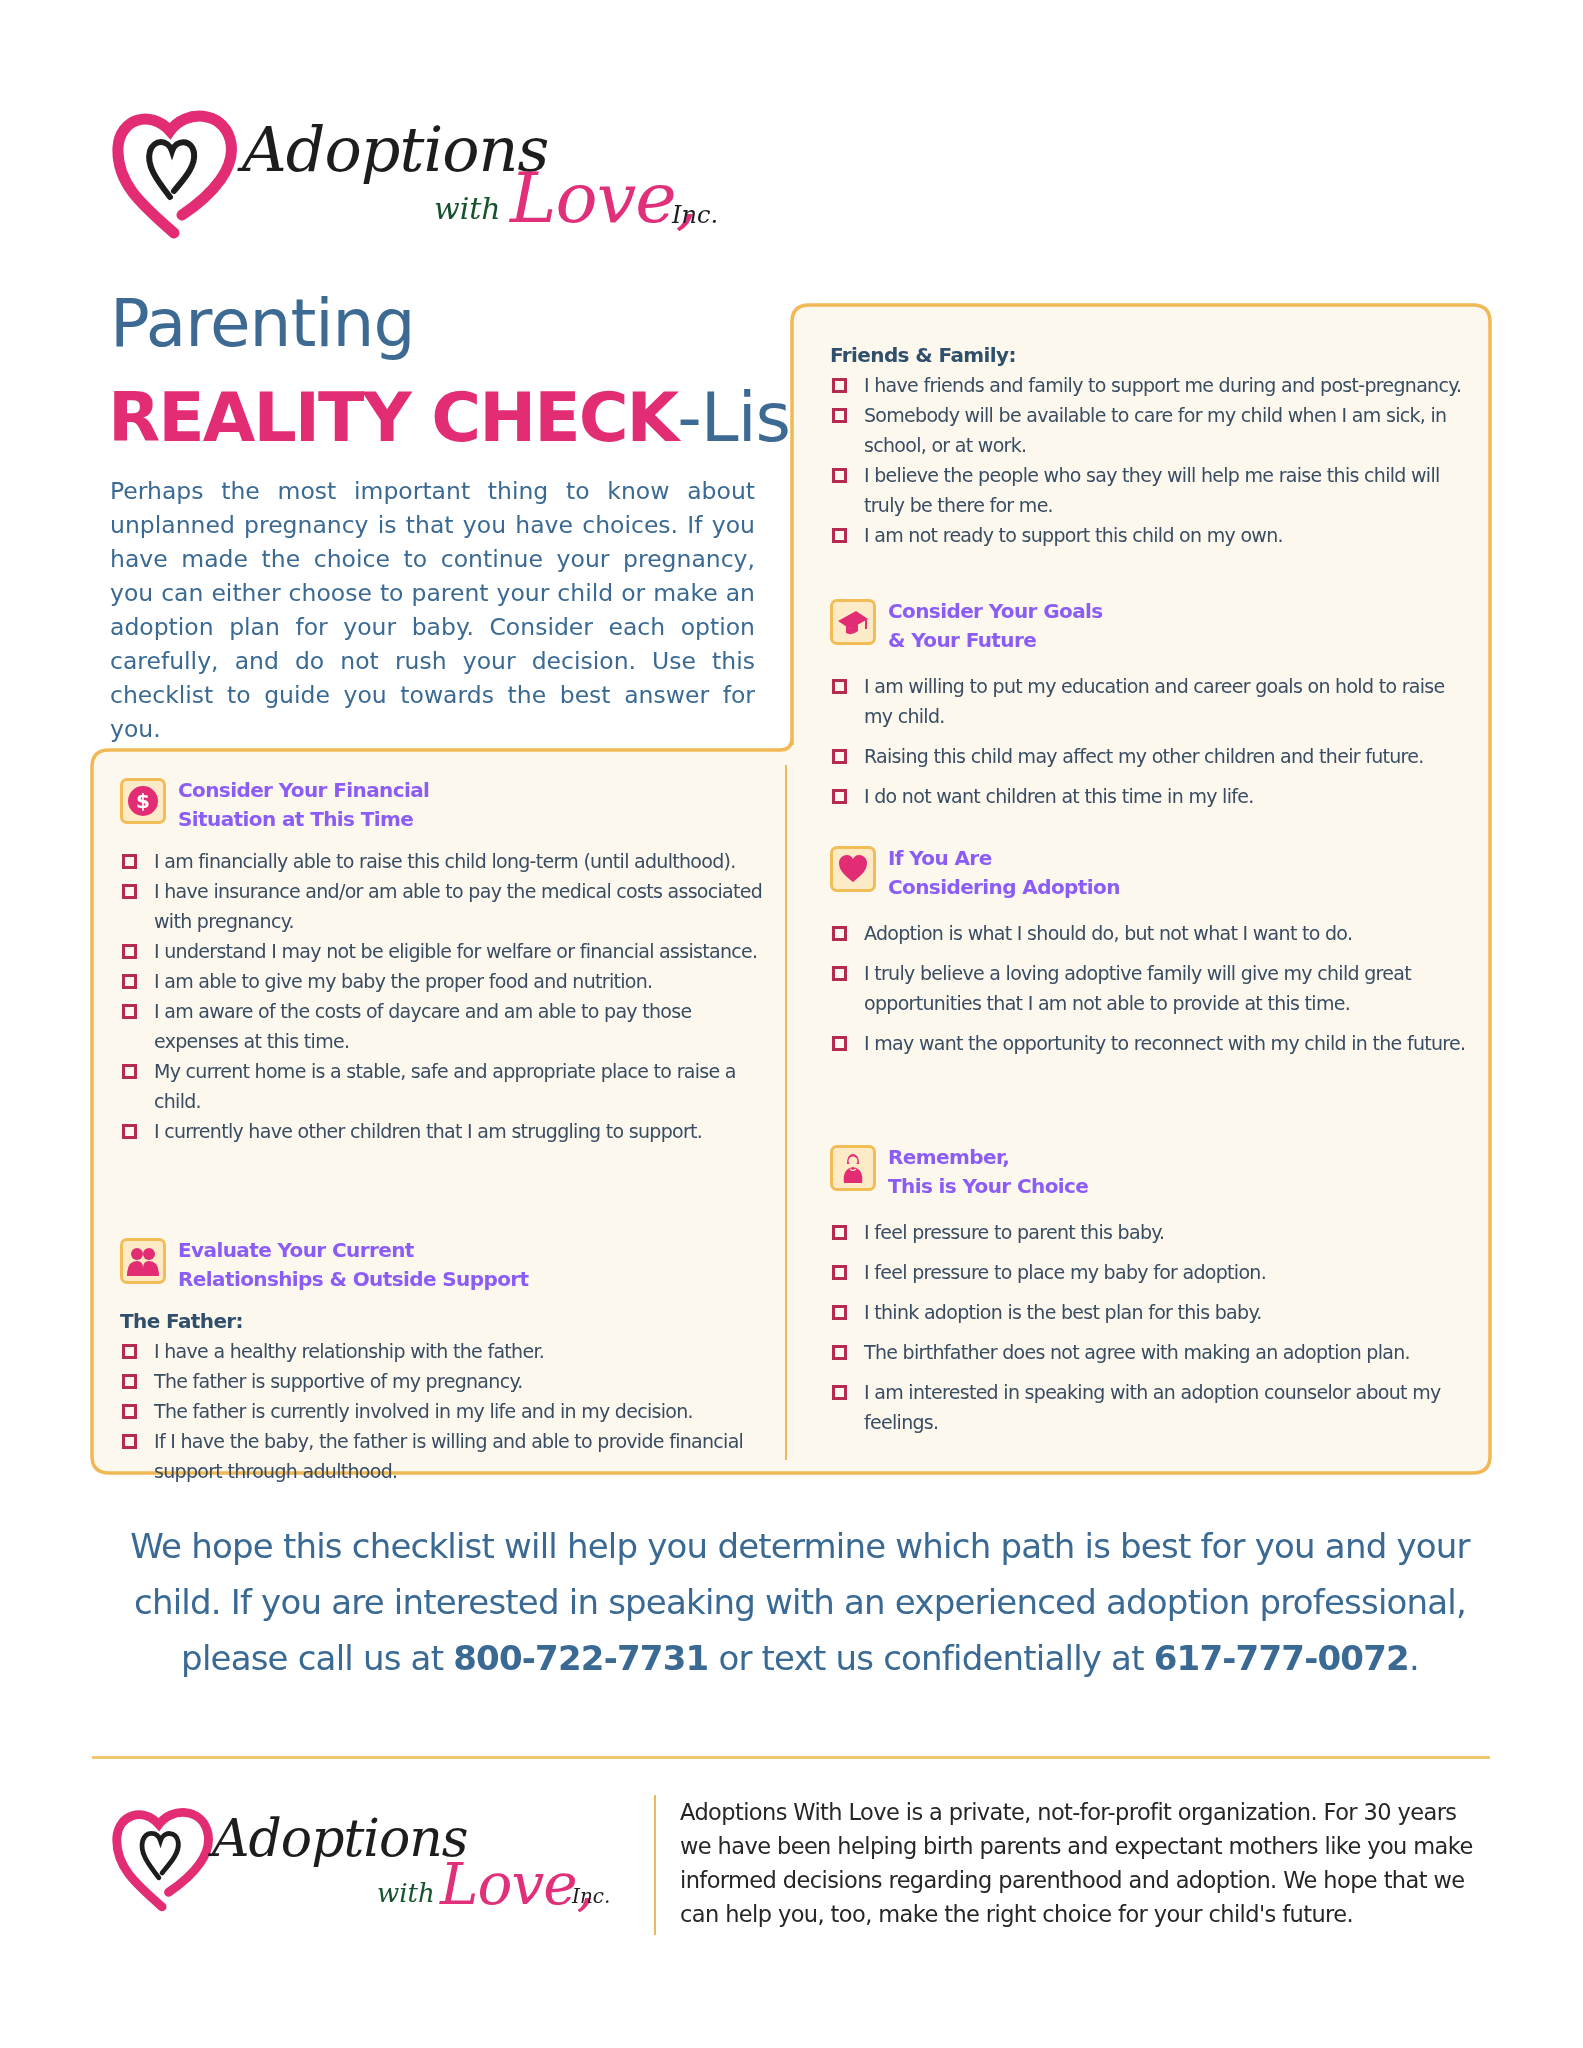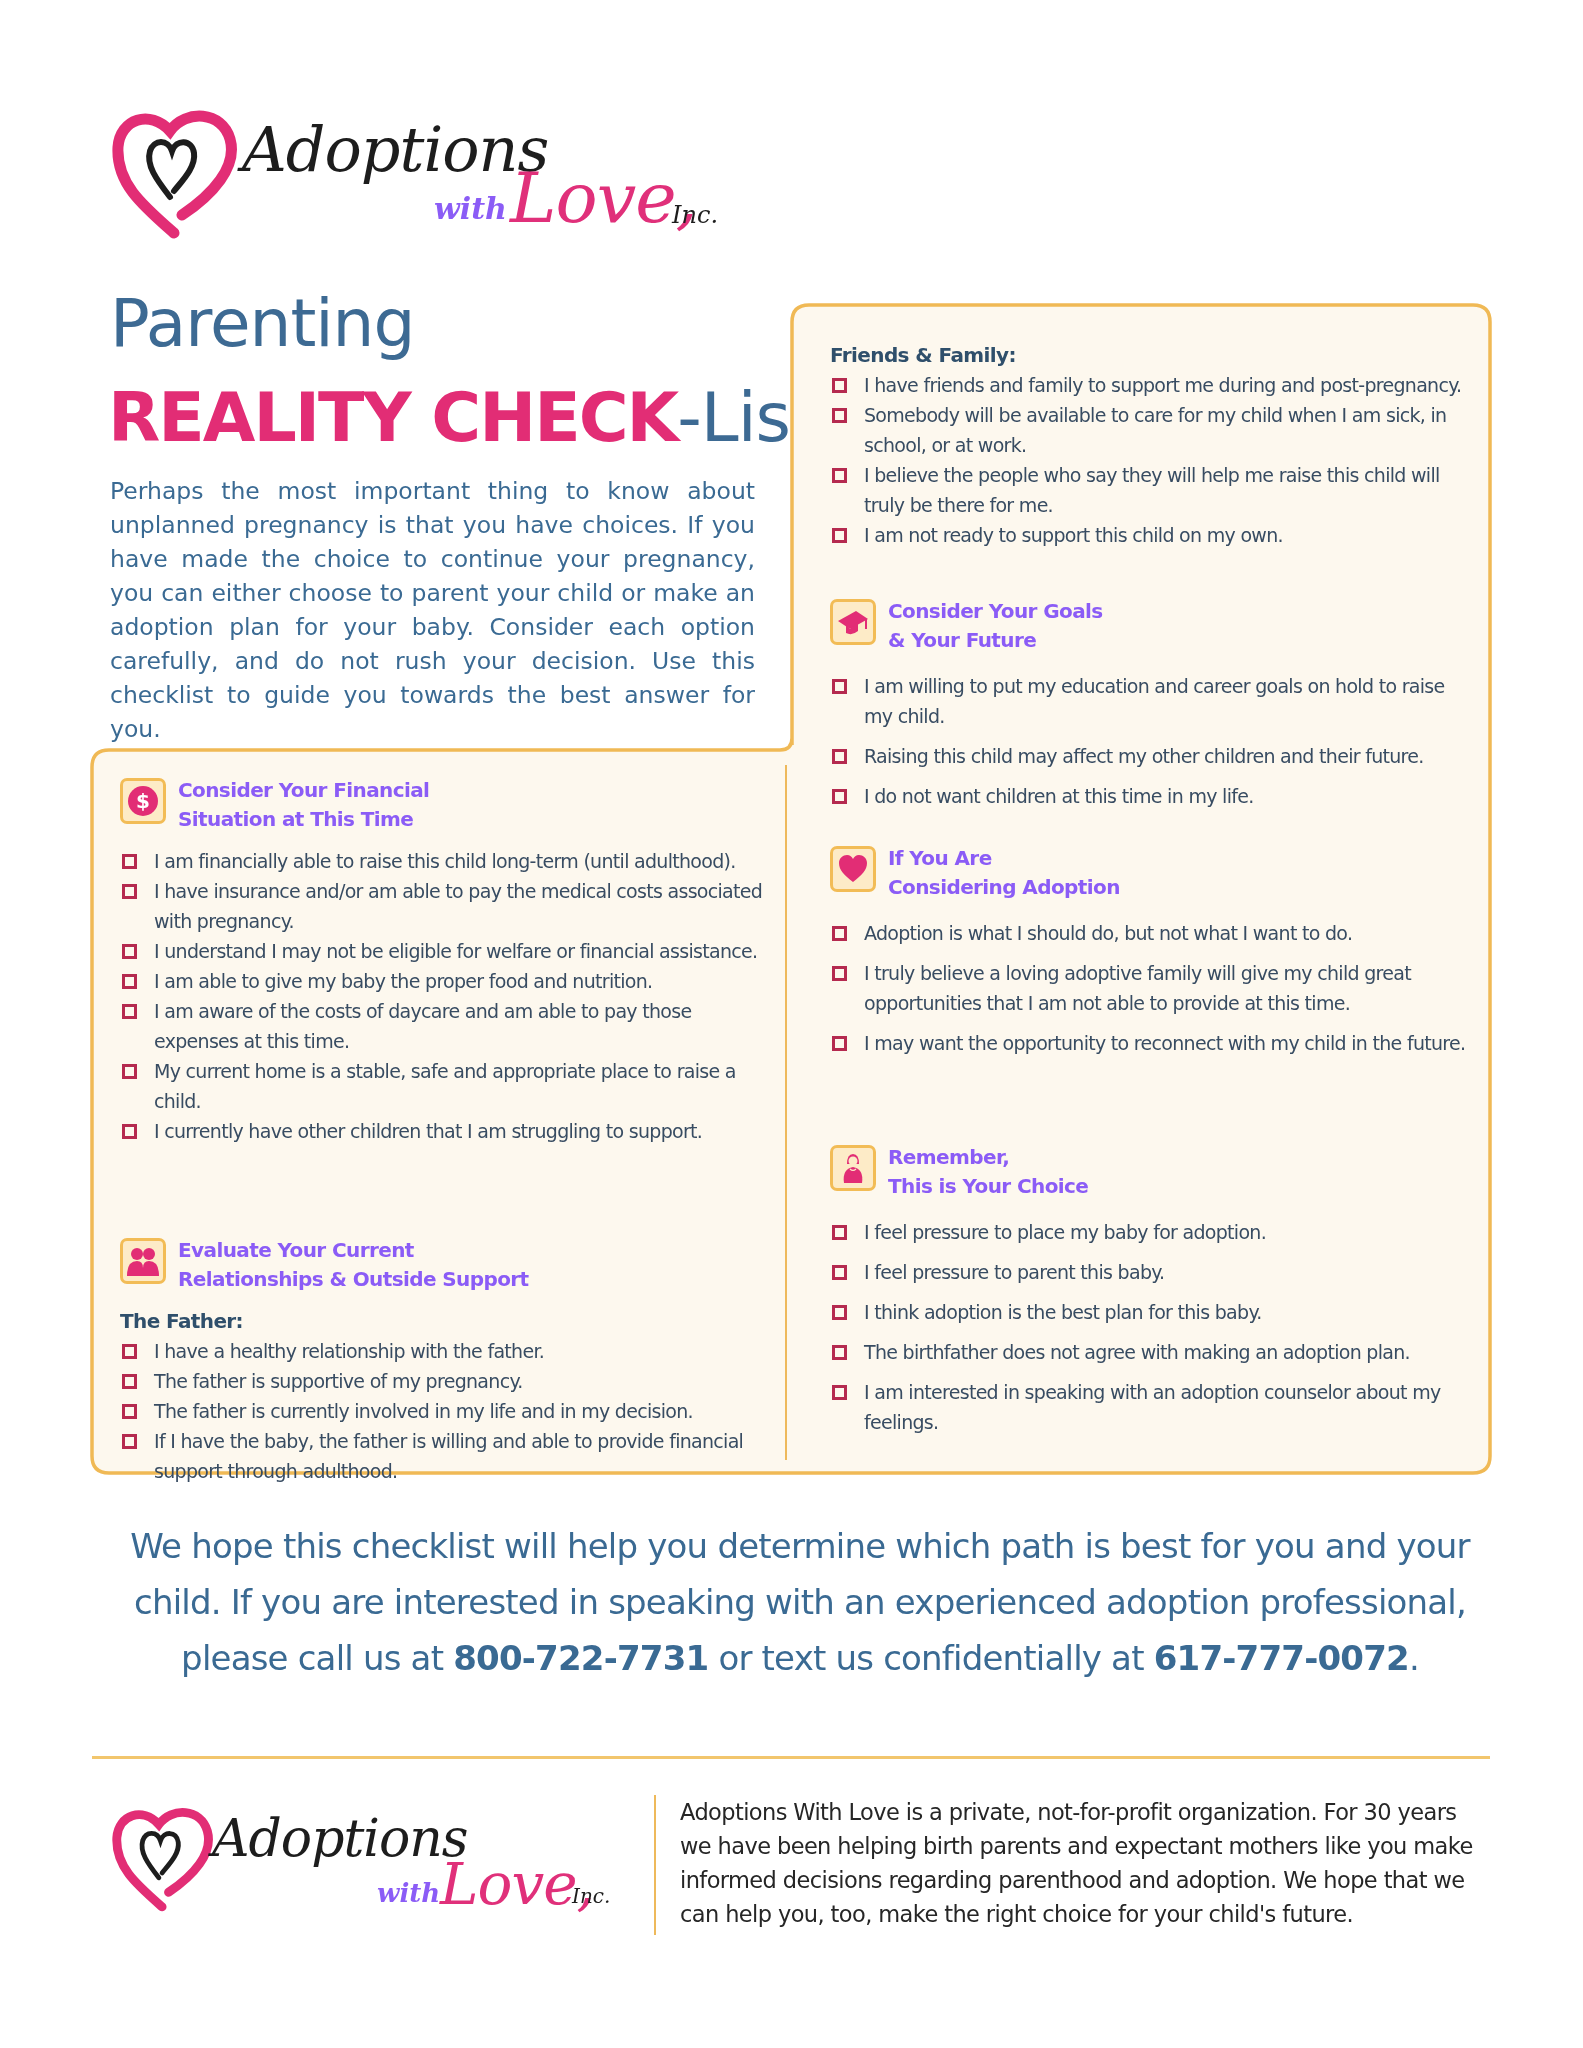--- a/index.html
+++ b/index.html
@@ -2,21 +2,21 @@
 <html><head>
 <meta charset="utf-8">
 <style>
   * { margin: 0; padding: 0; box-sizing: border-box; }
   html, body { width: 1583px; height: 2048px; background: #ffffff; overflow: hidden; }
   body { position: relative; font-family: "DejaVu Sans", sans-serif; color: #3e6186; }
 
   
   .logo { position: absolute; display: block; }
   .logo .wordmark-a { position: absolute; font-family: "DejaVu Serif", serif; font-style: italic; color: #1d1d1d; letter-spacing: -1px; }
-  .logo .wordmark-with { position: absolute; font-family: "DejaVu Serif", serif; font-style: italic; color: #8b5cf6; font-weight: bold; }
+  .logo .wordmark-with { position: absolute; font-family: "DejaVu Serif", serif; font-style: italic; color: #14532d; }
   .logo .wordmark-love { position: absolute; font-family: "DejaVu Serif", serif; font-style: italic; color: #e0307a; letter-spacing: -1px; }
   .logo .wordmark-inc { position: absolute; font-family: "DejaVu Serif", serif; font-style: italic; color: #1d1d1d; }
 
   
   .title-line1 { position: absolute; left: 110px; top: 285px; font-family: "DejaVu Sans", sans-serif; font-size: 66px; color: #3d6a93; letter-spacing: -1px; font-weight: normal; }
   .title-line2 { position: absolute; left: 108px; top: 378px; font-family: "DejaVu Sans", sans-serif; font-size: 68px; font-weight: bold; color: #e22d75; letter-spacing: -2px; white-space: nowrap; }
   .title-line2 .suffix { color: #3d6a93; font-weight: normal; letter-spacing: -1px; }
 
   .intro { position: absolute; left: 110px; top: 474px; width: 645px; font-size: 23.5px; line-height: 34px; color: #3a6a93; text-align: justify; }
 
@@ -175,22 +175,22 @@
           <path d="M4 31 Q2 17 13 15 Q24 17 22 31 Z" fill="#e22d75"></path>
           <path d="M10 17 Q13 20 16 17" fill="none" stroke="#fdebc7" stroke-width="1.2"></path>
         </svg>
     </div>
     <div class="section-title">
       <div>Remember,</div>
       <div>This is Your Choice</div>
     </div>
   </div>
   <ul class="checklist spaced" style="margin-top:16px;">
+    <li><span class="box"></span><span>I feel pressure to parent this baby.</span></li>
     <li><span class="box"></span><span>I feel pressure to place my baby for adoption.</span></li>
-    <li><span class="box"></span><span>I feel pressure to parent this baby.</span></li>
     <li><span class="box"></span><span>I think adoption is the best plan for this baby.</span></li>
     <li><span class="box"></span><span>The birthfather does not agree with making an adoption plan.</span></li>
     <li><span class="box"></span><span>I am interested in speaking with an adoption counselor about my feelings.</span></li>
   </ul>
 </div>
 
 <div class="closing">
   <span>We hope this checklist will help you determine which path is best for you and your child. If you are interested in speaking with an experienced adoption professional, please call us at </span><span class="phone">800-722-7731</span><span> or text us confidentially at </span><span class="phone">617-777-0072</span><span>.</span>
 </div>
 

